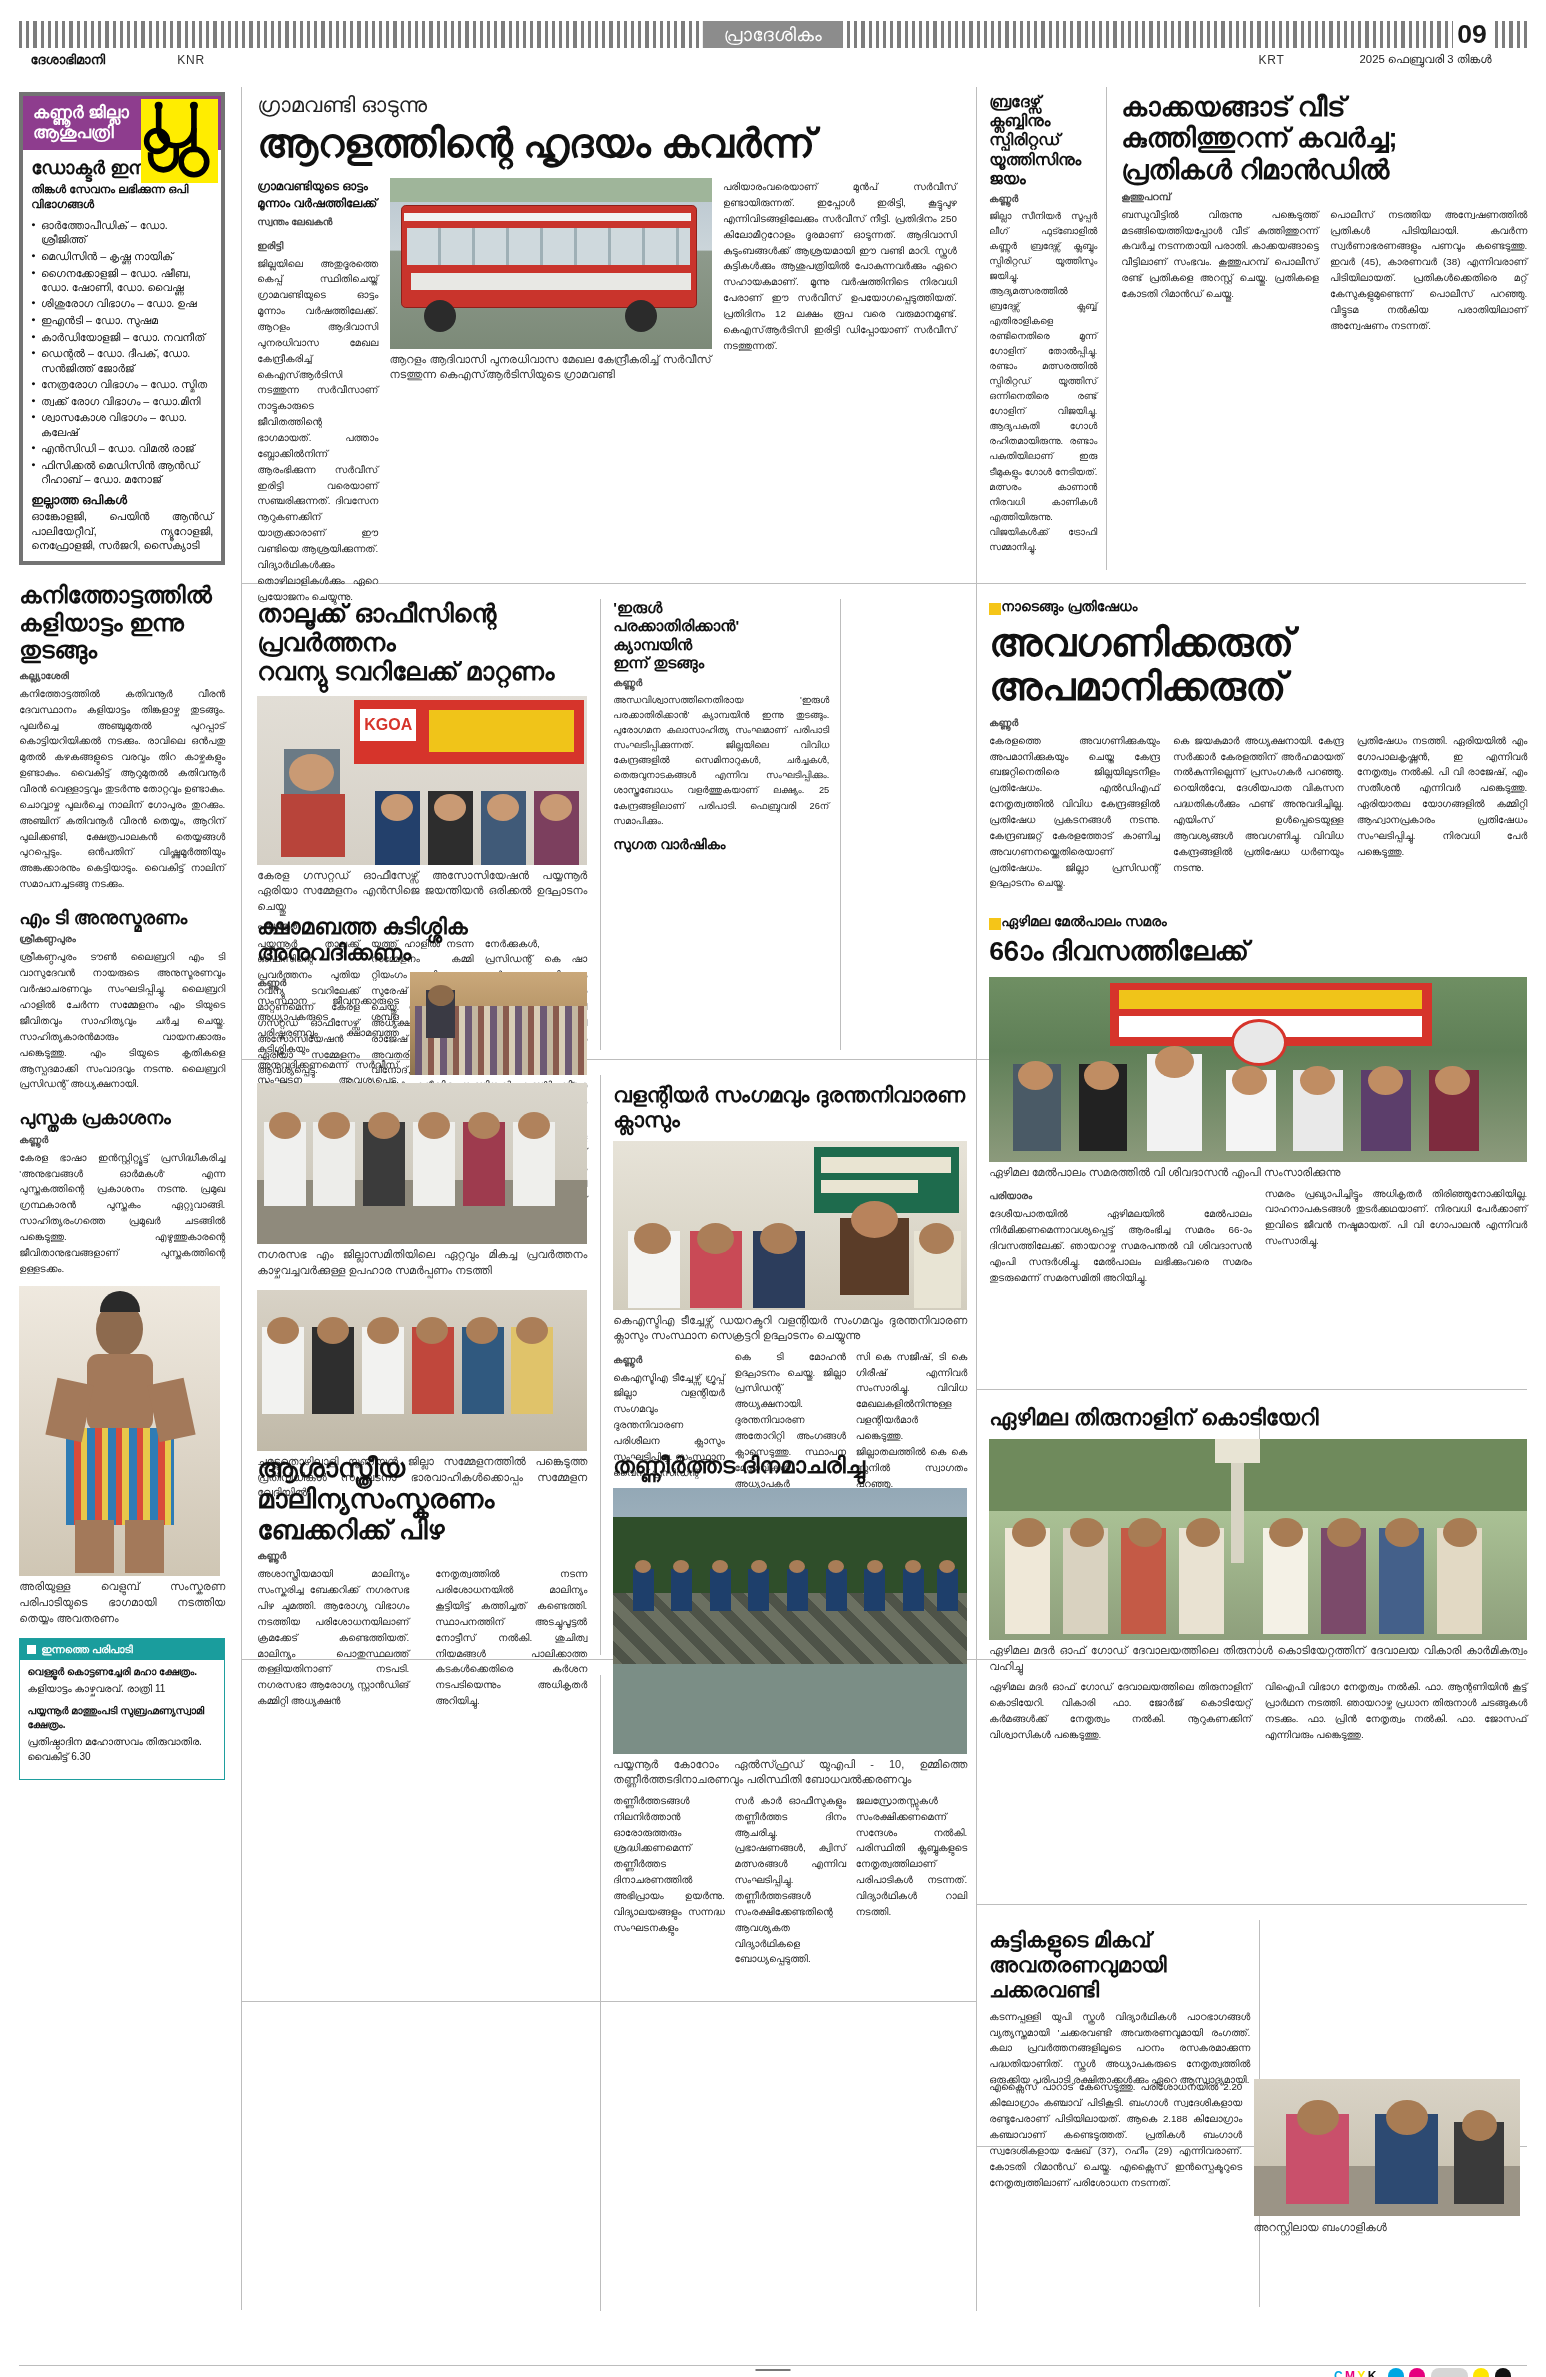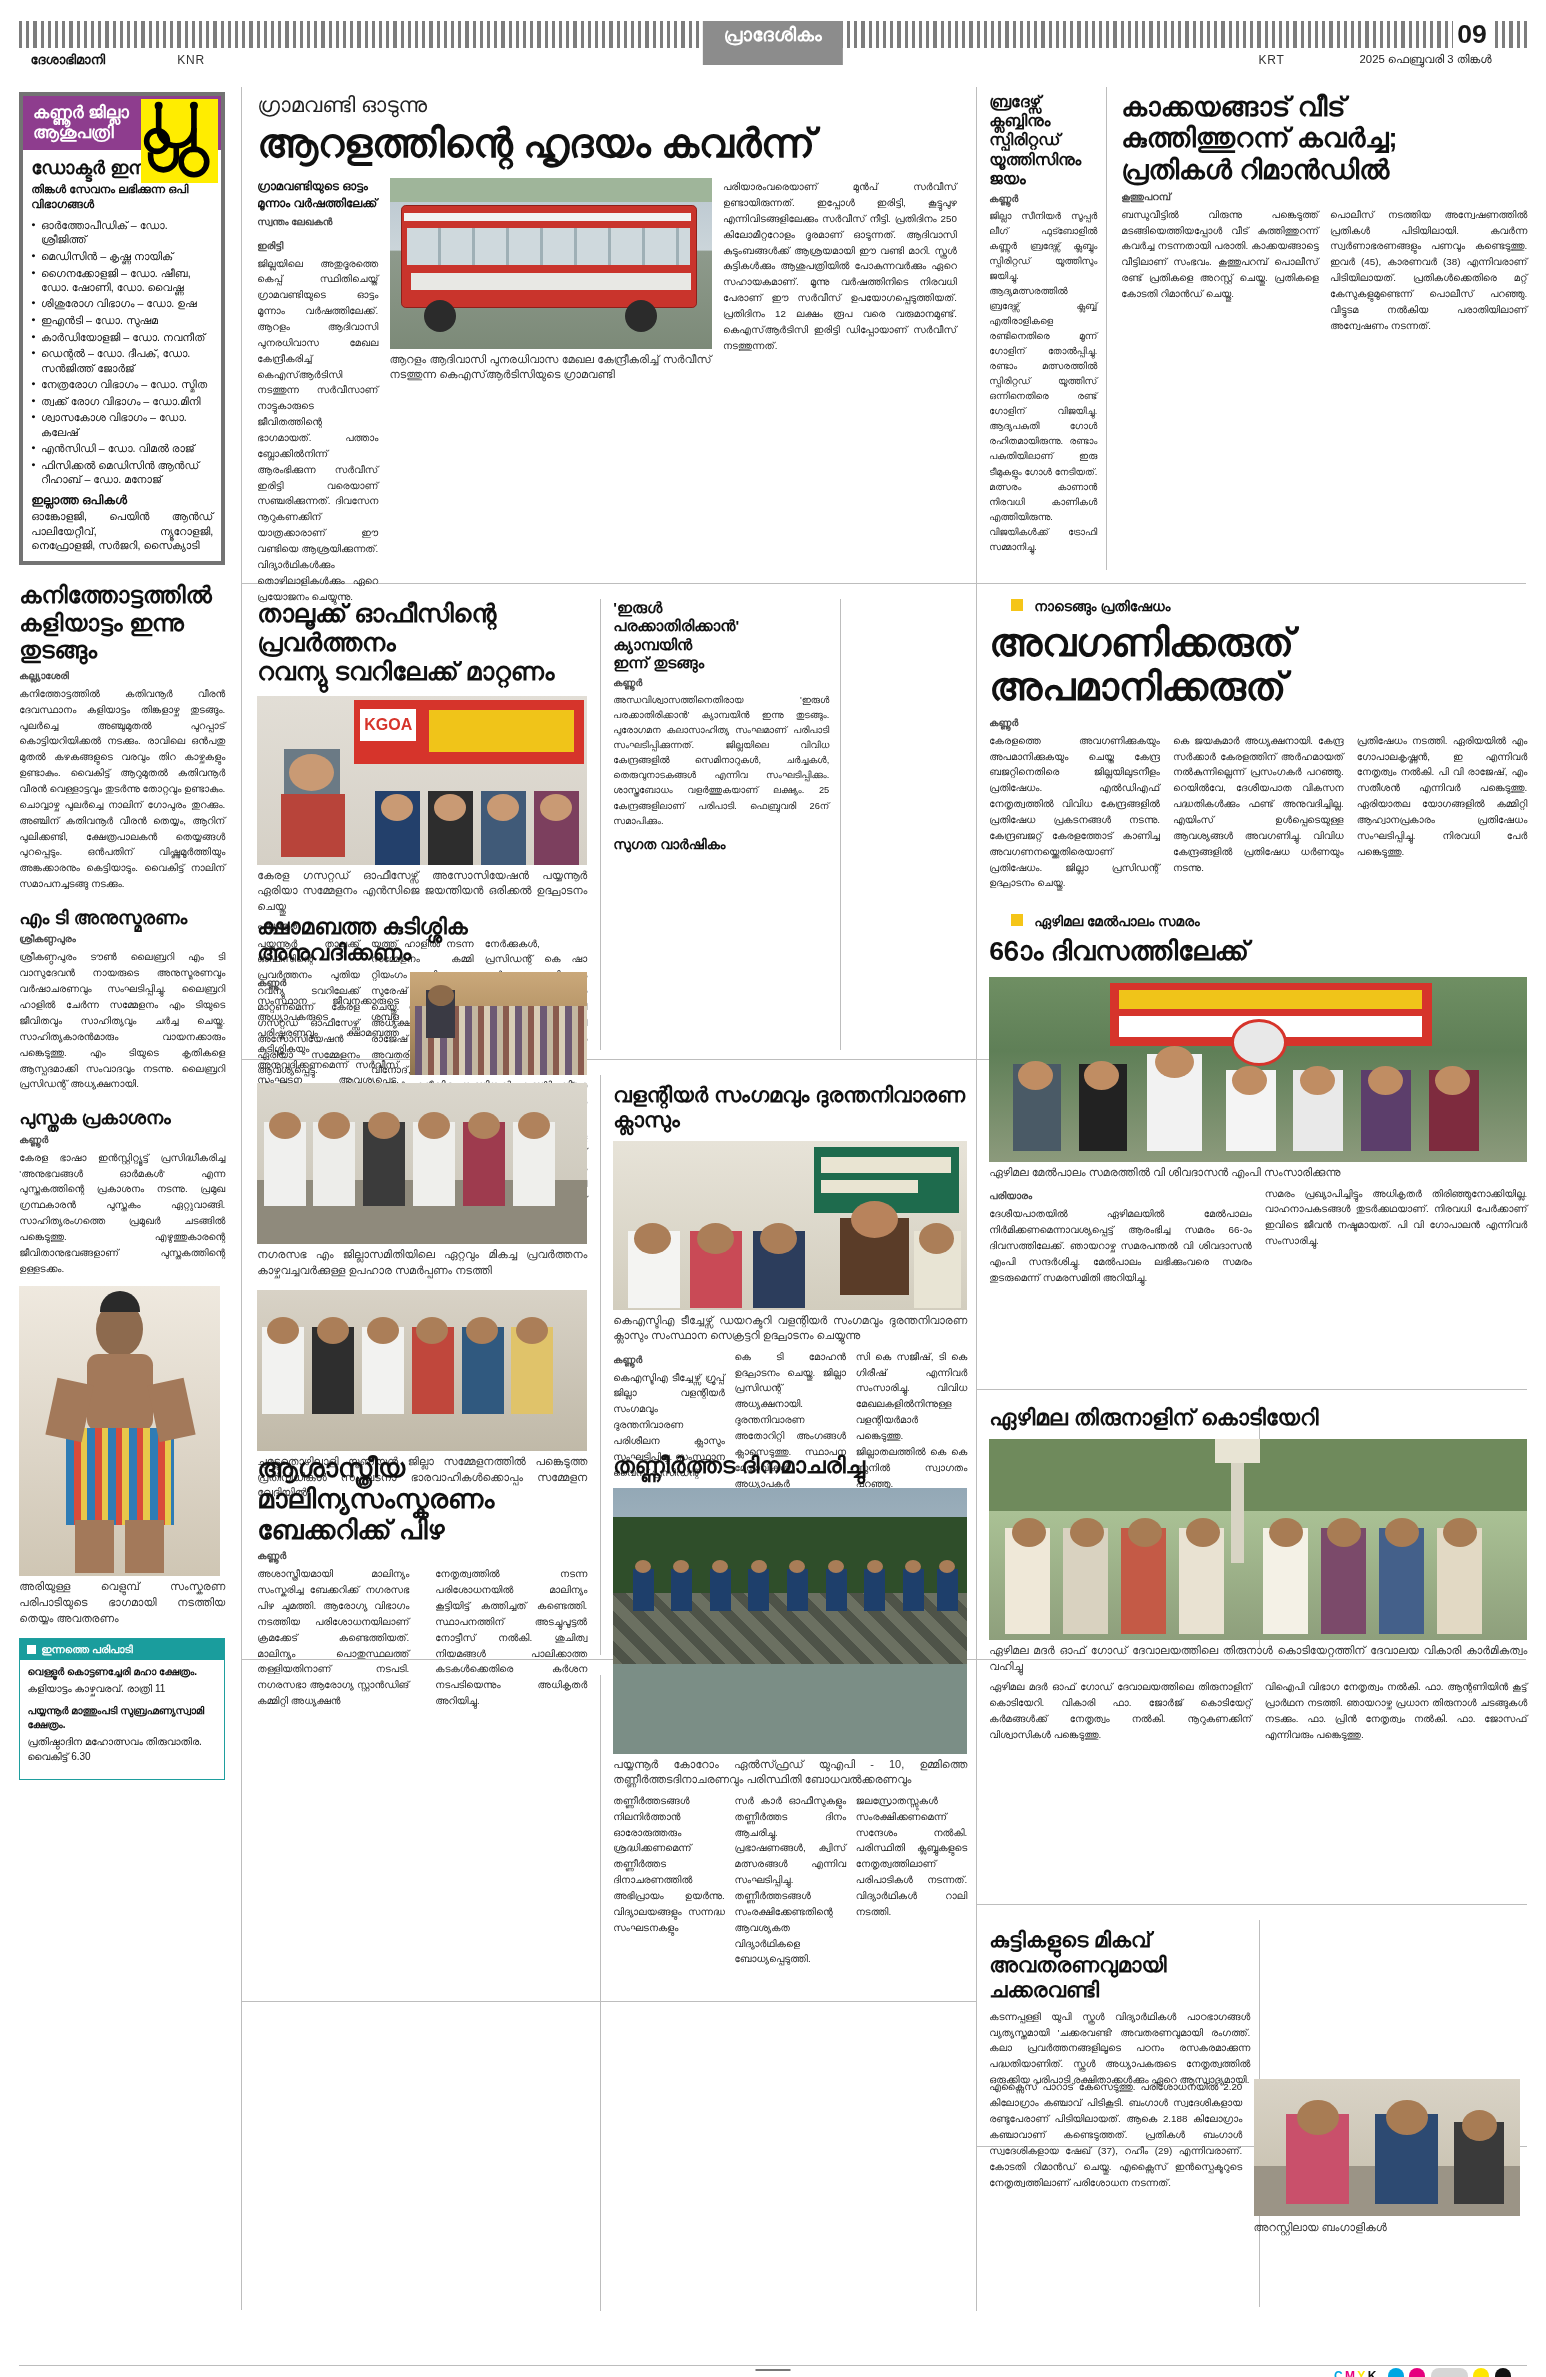--- a/index.html
+++ b/index.html
@@ -15,22 +15,22 @@
   .page { width:1546px; height:2377px; position:relative; padding:0 19.3px; }
 
   
   .masthead { position:relative; height:63px; margin-top:21px; }
   .stripes {
     position:absolute; left:0; right:0; top:0; height:27px;
     background:repeating-linear-gradient(90deg,#7d7d7d 0px,#7d7d7d 3.2px,#ffffff 3.2px,#ffffff 7.2px);
   }
   .mast-center {
     position:absolute; left:50%; transform:translateX(-50%); top:0;
-    background:#8c8c8c; color:#fff; height:44px; line-height:27px;
-    padding:0 21px; font-size:18.5px; font-weight:bold; letter-spacing:0.4px;
+    background:#8c8c8c; color:#fff; height:27px; line-height:27px;
+    padding:0 21px; font-size:18.5px; font-weight:normal; letter-spacing:0.4px;
   }
   .mast-pageno {
     position:absolute; right:35px; top:-1.6px; font-size:26.6px; font-weight:bold;
     color:#1a1a1a; background:#fff; padding:0 4.8px; line-height:31px;
   }
   .mast-row2 { position:absolute; left:0; right:0; top:31px; height:24px; }
   .mast-paper { position:absolute; left:11.3px; top:0; font-size:13px; font-weight:bold; color:#111; }
   .mast-edition { position:absolute; left:158px; top:0.8px; font-size:12px; color:#333; letter-spacing:0.8px; }
   .mast-krt { position:absolute; right:242px; top:0.8px; font-size:12px; color:#333; letter-spacing:0.8px; }
   .mast-date { position:absolute; right:35px; top:0.8px; font-size:11.3px; color:#222; }
@@ -46,21 +46,21 @@
   .hl-xl { font-size:37px; font-weight:bold; line-height:1.12; letter-spacing:-0.4px; }
   .hl-lg { font-size:29px; font-weight:bold; line-height:1.16; }
   .hl-md { font-size:23.4px; font-weight:bold; line-height:1.18; }
   .hl-sm { font-size:18.5px; font-weight:bold; line-height:1.2; }
   .kicker { font-size:16px; font-weight:bold; color:#222; line-height:1.25; }
   .byline { font-size:9.7px; font-weight:bold; color:#444; margin:4.8px 0 4px; }
   .body-txt { font-size:9.8px; line-height:1.62; text-align:justify; color:#1a1a1a; }
   .body-txt p { margin:0 0 5.6px; }
   .cap { font-size:11px; line-height:1.42; color:#333; text-align:justify; margin-top:3.2px; }
 
-  .sec-flag { display:flex; align-items:flex-start; gap:11px; margin-bottom:6.4px;margin-left:22px; }
+  .sec-flag { display:flex; align-items:flex-end; gap:0; margin-bottom:6.4px; }
   .sec-flag .sq { width:12px; height:12px; background:#f5c518; display:inline-block; }
   .sec-flag .tx { font-size:13.7px; font-weight:bold; color:#111; }
 
   
   .photo { position:relative; overflow:hidden; background:#cfd4d8; }
 
   
   .docbox { border:4px solid #737373; background:#fff; }
   .docbox-hd { background:#8e3d8e; color:#fff; padding:7.2px 8px 7.2px 9.7px; position:relative; min-height:53px; }
   .docbox-hd .t { font-size:17px; font-weight:bold; line-height:1.18; width:97px; }

